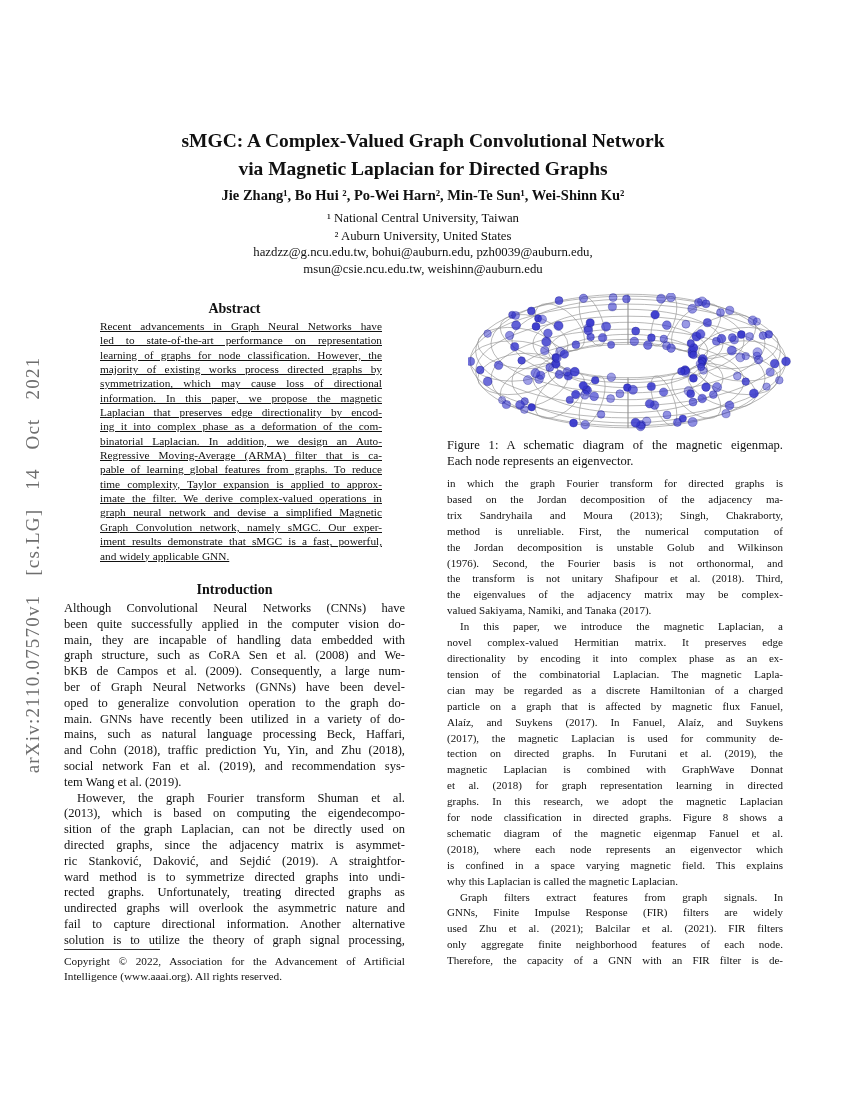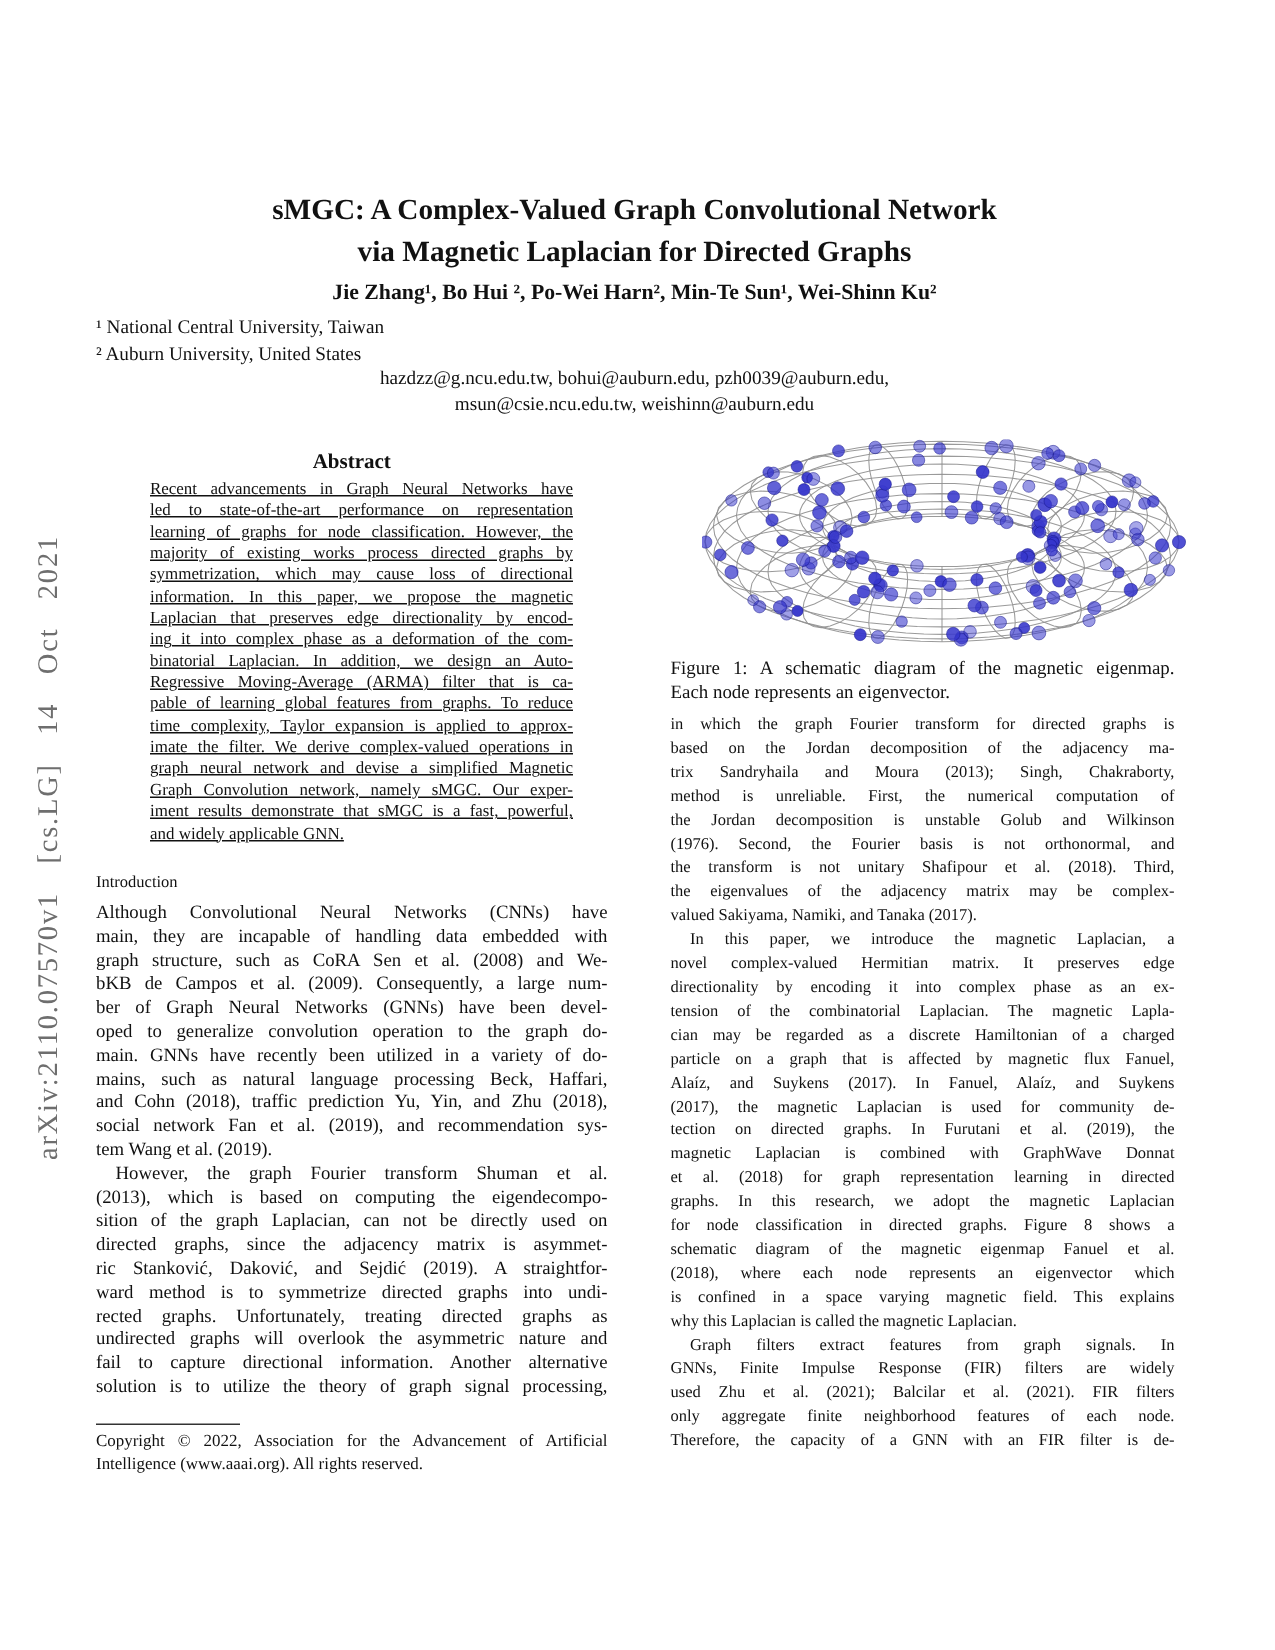--- a/index.html
+++ b/index.html
@@ -7,32 +7,32 @@
           font-family:"Liberation Serif", serif; color:#111; overflow:hidden; }
 
   .arxiv { position:absolute; left:33px; top:565px;
            transform:translate(-50%,-50%) rotate(-90deg);
            white-space:nowrap; font-size:19px; letter-spacing:1.2px; word-spacing:13px; }
 
   .title   { position:absolute; left:64px; width:718px; top:127px; text-align:center;
              font-weight:bold; font-size:19.5px; line-height:27.5px; }
   .authors { position:absolute; left:64px; width:718px; top:187px; text-align:center;
              font-weight:bold; font-size:14.5px; }
-  .affils  { position:absolute; left:64px; width:718px; top:209px; text-align:left;
+  .affils  { position:absolute; left:64px; width:718px; top:209px; text-align:center;
              font-size:12.8px; line-height:18px; }
   .emails  { position:absolute; left:64px; width:718px; top:244px; text-align:center;
              font-size:12.8px; line-height:17px; }
 
   .abs-head { position:absolute; left:64px; width:341px; top:301px; text-align:center;
               font-weight:bold; font-size:14px; }
   .abs-body { position:absolute; left:100px; width:282px; top:319px;
               font-size:11.3px; line-height:14.35px;text-decoration:underline; }
 
-  .sec-head { position:absolute; left:64px; width:341px; top:582px; text-align:left;
-              font-weight:normal; font-size:11px; }
+  .sec-head { position:absolute; left:64px; width:341px; top:582px; text-align:center;
+              font-weight:bold; font-size:14px; }
   .intro    { position:absolute; left:64px; width:341px; top:601px;
               font-size:12.5px; line-height:15.8px; }
 
   .fn-rule  { position:absolute; left:64px; top:949px; width:96px; height:0;
               border-top:1.2px solid #333; }
   .footnote { position:absolute; left:64px; width:341px; top:954px;
               font-size:11.3px; line-height:14.9px; }
 
   .fig      { position:absolute; left:468px; top:293px; width:330px; height:140px; }
   .caption  { position:absolute; left:447px; width:336px; top:437px;
@@ -86,20 +86,21 @@
       <div class="ln">graph neural network and devise a simplified Magnetic</div>
       <div class="ln">Graph Convolution network, namely sMGC. Our exper-</div>
       <div class="ln">iment results demonstrate that sMGC is a fast, powerful,</div>
       <div class="ln last">and widely applicable GNN.</div>
     </div>
 
   <div class="sec-head">Introduction</div>
   <div class="intro">
     <div>
         <div class="ln">Although Convolutional Neural Networks (CNNs) have</div>
+        <div class="ln">been quite successfully applied in the computer vision do-</div>
         <div class="ln">main, they are incapable of handling data embedded with</div>
         <div class="ln">graph structure, such as CoRA Sen et al. (2008) and We-</div>
         <div class="ln">bKB de Campos et al. (2009). Consequently, a large num-</div>
         <div class="ln">ber of Graph Neural Networks (GNNs) have been devel-</div>
         <div class="ln">oped to generalize convolution operation to the graph do-</div>
         <div class="ln">main. GNNs have recently been utilized in a variety of do-</div>
         <div class="ln">mains, such as natural language processing Beck, Haffari,</div>
         <div class="ln">and Cohn (2018), traffic prediction Yu, Yin, and Zhu (2018),</div>
         <div class="ln">social network Fan et al. (2019), and recommendation sys-</div>
         <div class="ln last">tem Wang et al. (2019).</div>

